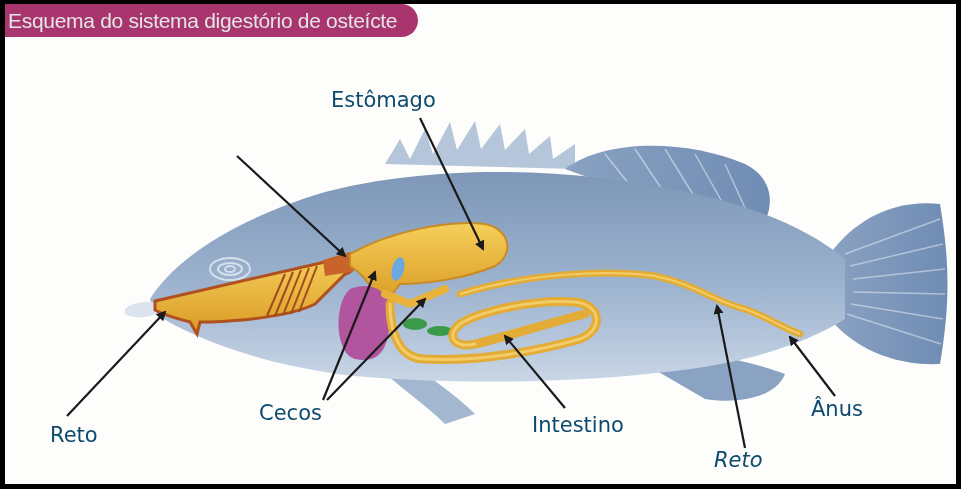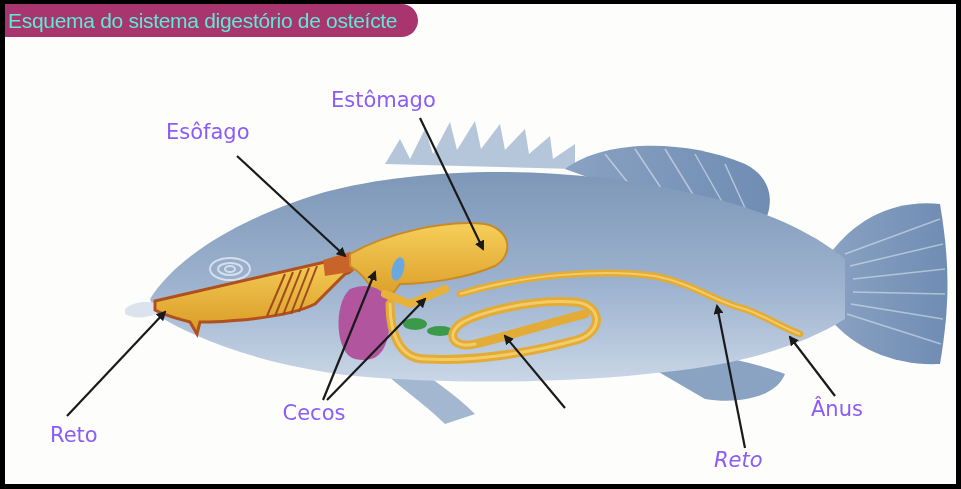--- a/index.html
+++ b/index.html
@@ -17,38 +17,38 @@
       position: absolute; left: 5px; top: 4px;
       width: 951px; height: 480px;
       background: #fdfdfb;
       overflow: hidden;
     }
     .title-banner {
       position: absolute; left: 0; top: 0;
       height: 33px; width: 413px;
       background: #a8356e;
       border-radius: 0 18px 18px 0;
-      color: #5eead4;
+      color: #e5e5e5;
       font-size: 21px;
       line-height: 33px;
       padding-left: 3px;
       letter-spacing: -0.3px;
       box-sizing: border-box;
       font-family: "Liberation Sans", sans-serif;
     }
     svg.diagram { position: absolute; left: 0; top: 0; }
     .label {
       position: absolute;
       font-size: 21px;
-      color: #8b5cf6;
+      color: #0c4a6e;
       font-family: "DejaVu Sans", sans-serif;
       line-height: 24px;
       white-space: nowrap;
     }
-    .label.two-line { text-align: center; }
+    .label.two-line { }
   </style>
 </head>
 <body>
 
 <div class="frame">
   <div class="canvas">
 
     <div class="title-banner">Esquema do sistema digestório de osteícte</div>
 
     <svg class="diagram" width="951" height="480" viewBox="0 0 951 480">
@@ -146,22 +146,22 @@
         <line x1="415" y1="114" x2="478" y2="245" marker-end="url(#arrow)"></line>
         <line x1="318" y1="396" x2="370" y2="268" marker-end="url(#arrow)"></line>
         <line x1="322" y1="396" x2="420" y2="295" marker-end="url(#arrow)"></line>
         <line x1="560" y1="404" x2="500" y2="332" marker-end="url(#arrow)"></line>
         <line x1="740" y1="444" x2="712" y2="302" marker-end="url(#arrow)"></line>
         <line x1="830" y1="392" x2="785" y2="333" marker-end="url(#arrow)"></line>
       </g>
     </svg>
 
     <div class="label" style="left:45px; top:419px;">Reto</div>
-    <div class="label" style="left:161px; top:116px;">Esôfago</div>
     <div class="label" style="left:326px; top:84px;">Estômago</div>
     <div class="label two-line" style="left:254px; top:397px; width:110px;">
       <div>Cecos</div>
     </div>
+    <div class="label" style="left:527px; top:409px;">Intestino</div>
     <div class="label" style="left:709px; top:444px;font-style:italic;">Reto</div>
     <div class="label" style="left:806px; top:393px;">Ânus</div>
 
   </div>
 </div>
 
 </body></html>

